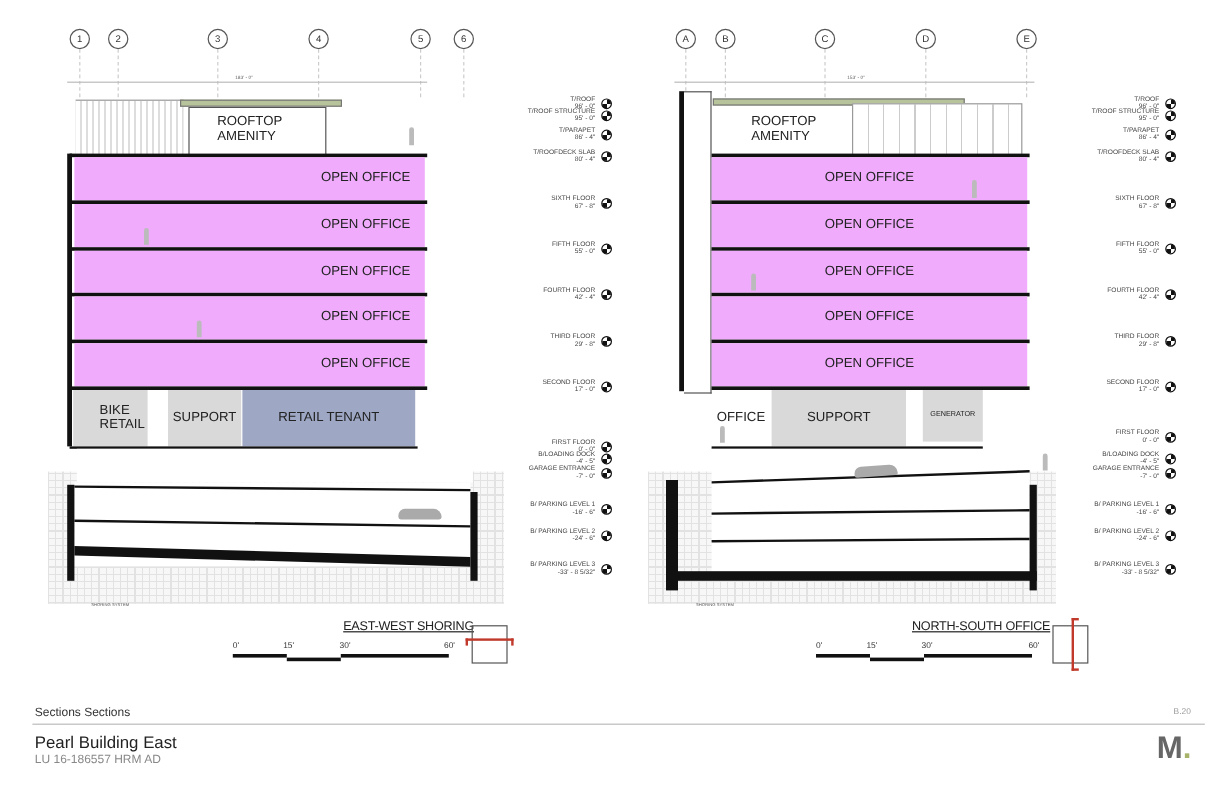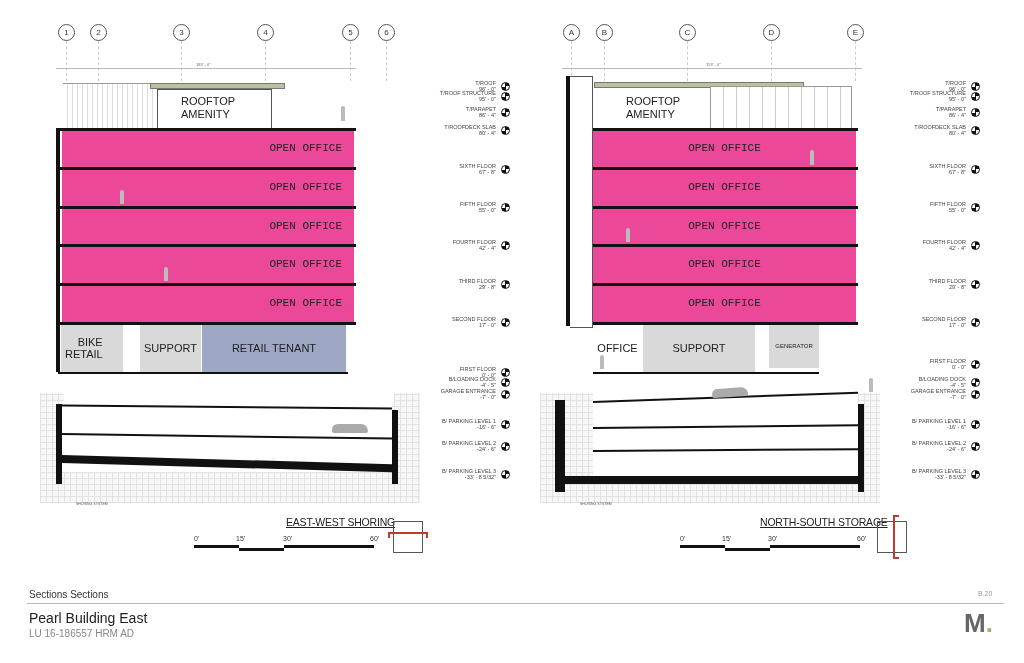--- a/index.html
+++ b/index.html
@@ -3,21 +3,21 @@
 <meta charset="utf-8">
 <style>
   html,body{margin:0;padding:0;background:#fff;}
   body{width:1024px;height:663px;position:relative;overflow:hidden;font-family:"Liberation Sans",sans-serif;color:#222;}
   .abs{position:absolute;}
   .grid-bubble{position:absolute;width:15px;height:15px;border:1px solid #555;border-radius:50%;font-size:8px;line-height:15px;text-align:center;color:#333;background:#fff;}
   .grid-line{position:absolute;width:0;border-left:1px dashed #ccc;}
   .dimline{position:absolute;height:0;border-top:1px solid #bbb;}
   .dimtext{position:absolute;font-size:4px;color:#666;}
   .room{position:absolute;box-sizing:border-box;display:flex;align-items:center;justify-content:center;text-align:center;font-size:11px;color:#222;line-height:1.05;}
-  .office{background:#ec4899;font-family:Liberation Mono, monospace;}
+  .office{background:#f0abfc;}
   .slab{position:absolute;background:#111;}
   .gray{background:#d9d9d9;}
   .blue{background:#9ea7c4;}
   .white{background:#fff;}
   .ground{position:absolute;background-color:#f7f7f7;background-image:
     repeating-linear-gradient(0deg,#e2e2e2 0 1px,transparent 1px 6px),
     repeating-linear-gradient(90deg,#e2e2e2 0 1px,transparent 1px 6px);}
   .level{position:absolute;right:0;text-align:right;font-size:5.5px;color:#444;line-height:6px;}
   .level .val{display:block;}
   .lvl-row{position:absolute;height:14px;}
@@ -75,21 +75,21 @@
   <div class="room office" style="left:62px;top:247px;width:292px;height:36px;justify-content:flex-end;padding-right:12px;">
       <span>OPEN OFFICE</span>
     </div>
   <div class="slab" style="left:58px;top:283px;width:298px;height:3px;"></div>
   <div class="room office" style="left:62px;top:286px;width:292px;height:36px;justify-content:flex-end;padding-right:12px;">
       <span>OPEN OFFICE</span>
     </div>
   <div class="slab" style="left:58px;top:322px;width:298px;height:3px;"></div>
   <div class="slab" style="left:56px;top:128px;width:4px;height:244px;"></div>
 
-  <div class="room gray" style="left:61px;top:325px;width:62px;height:47px;justify-content:flex-start;padding-left:4px;text-align:right;">
+  <div class="room gray" style="left:61px;top:325px;width:62px;height:47px;justify-content:flex-start;padding-left:22px;text-align:left;">
     <span><span>BIKE</span><br><span>RETAIL</span></span>
   </div>
   <div class="room white" style="left:124px;top:325px;width:15px;height:47px;"></div>
   <div class="room gray" style="left:140px;top:325px;width:61px;height:47px;">
       <span>SUPPORT</span>
     </div>
   <div class="room blue" style="left:202px;top:325px;width:144px;height:47px;">
       <span>RETAIL TENANT</span>
     </div>
   <div class="slab" style="left:58px;top:372px;width:290px;height:2px;"></div>
@@ -250,21 +250,21 @@
   <div class="slab" style="left:593px;top:450px;width:265px;height:2px;transform:skewY(-0.4deg);transform-origin:left;"></div>
   <div class="slab" style="left:565px;top:476px;width:299px;height:8px;"></div>
   <div class="car" style="left:712px;top:388px;width:36px;height:9px;transform:rotate(-4deg);"></div>
   <div class="abs" style="left:580px;top:502px;font-size:3.5px;color:#555;">SHORING SYSTEM</div>
 
   <div class="person" style="left:810px;top:150px;height:15px;"></div>
   <div class="person" style="left:626px;top:228px;height:14px;"></div>
   <div class="person" style="left:600px;top:355px;height:14px;"></div>
   <div class="person" style="left:869px;top:378px;height:14px;"></div>
 
-  <div class="sec-title" style="left:760px;top:516px;">NORTH-SOUTH STORAGE</div>
+  <div class="sec-title" style="left:760px;top:516px;">NORTH-SOUTH OFFICE</div>
   <div class="scale-lbl" style="left:680px;top:535px;">0'</div>
   <div class="scale-lbl" style="left:722px;top:535px;">15'</div>
   <div class="scale-lbl" style="left:768px;top:535px;">30'</div>
   <div class="scale-lbl" style="left:857px;top:535px;">60'</div>
   <div class="scale-bar" style="left:680px;top:545px;width:45px;"></div>
   <div class="scale-bar" style="left:725px;top:548px;width:45px;"></div>
   <div class="scale-bar" style="left:770px;top:545px;width:90px;"></div>
   <div class="keyplan" style="left:877px;top:521px;width:30px;height:32px;"></div>
   <div class="abs" style="left:893px;top:515px;width:6px;height:44px;border:2px solid #c0392b;border-right:none;box-sizing:border-box;"></div>
 </div>

